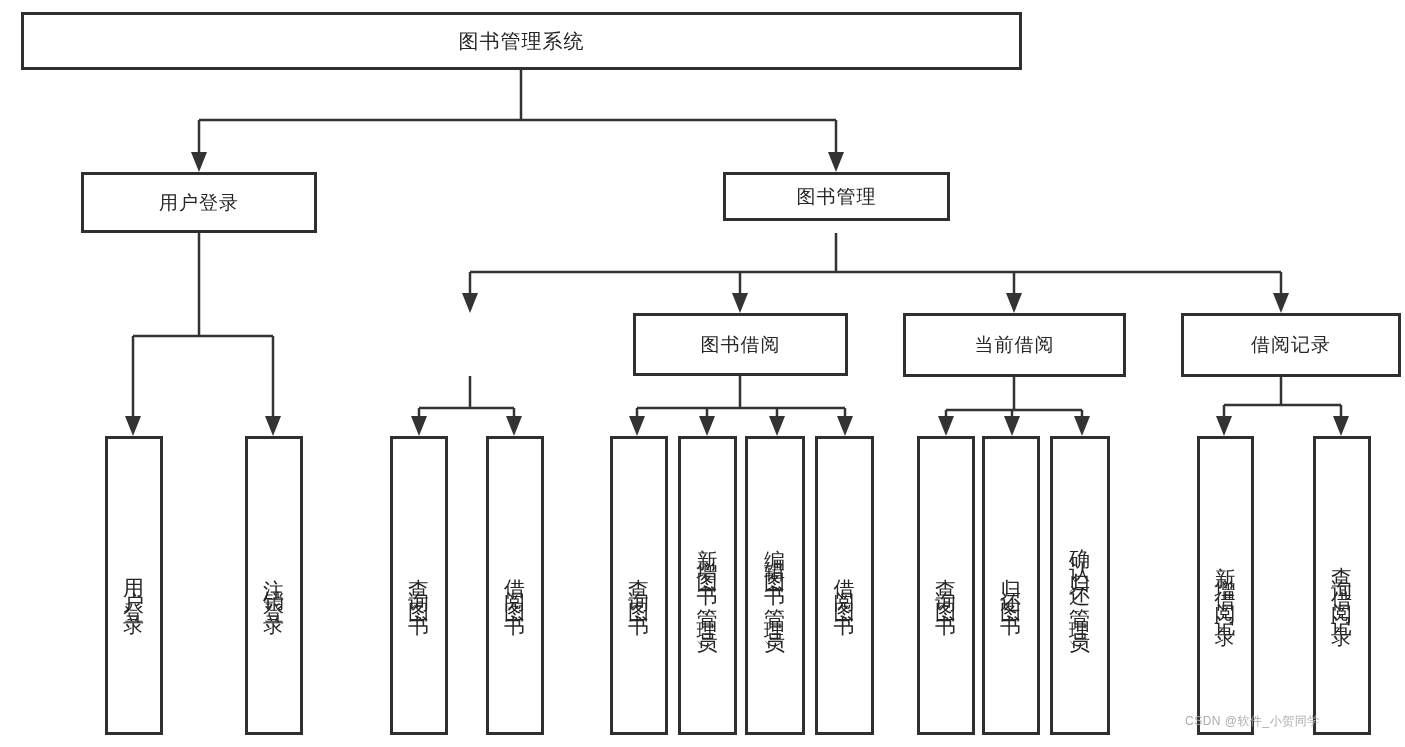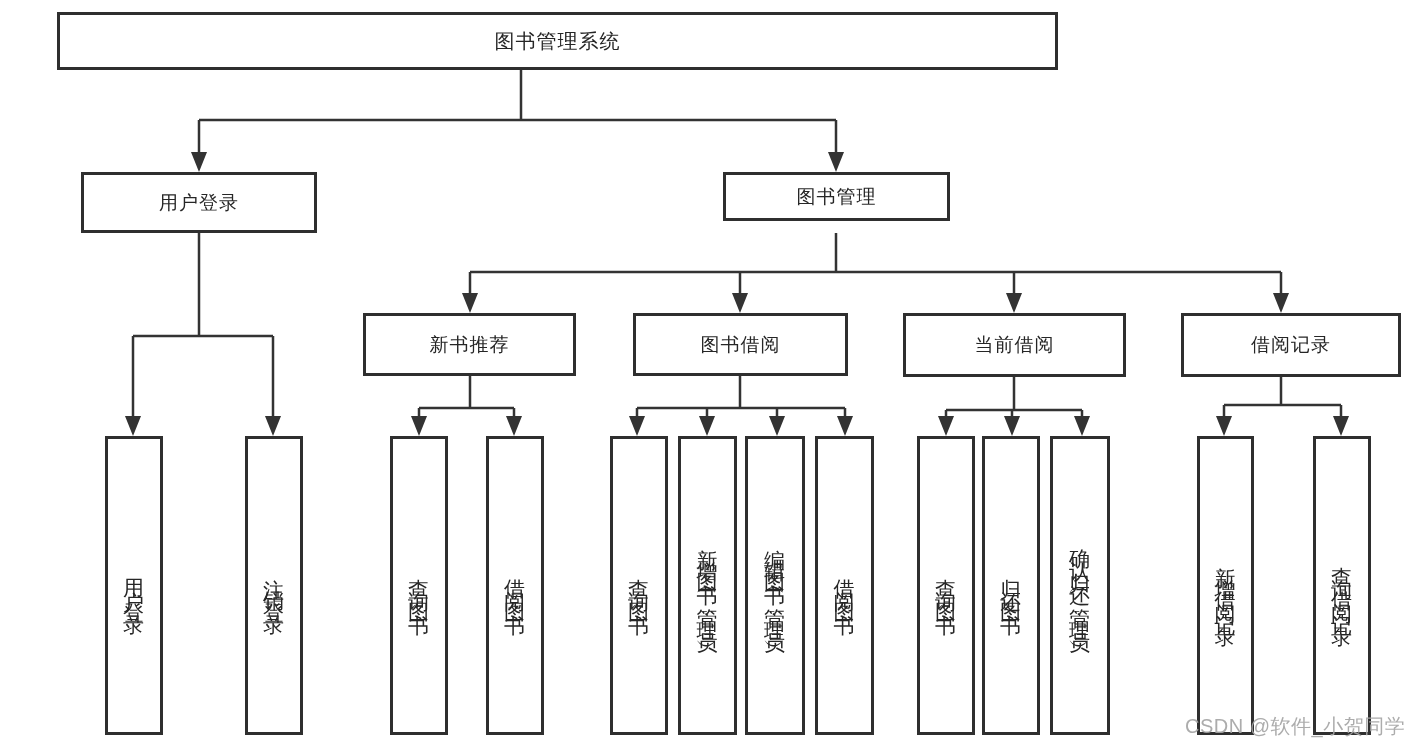--- a/index.html
+++ b/index.html
@@ -25,41 +25,41 @@
     border: 3px solid #2f2f2f;
     background: #ffffff;
     display: flex;
     align-items: center;
     justify-content: center;
     font-size: 19px;
     letter-spacing: 1px;
     white-space: nowrap;
     z-index: 2;
   }
-  .root { font-size: 20px; margin-left: 36px; }
+  .root { font-size: 20px; }
   .vbox {
     position: absolute;
     box-sizing: border-box;
     border: 3px solid #2f2f2f;
     background: #ffffff;
     display: flex;
     align-items: center;
     justify-content: center;
     writing-mode: vertical-rl;
     text-orientation: mixed;
     font-size: 21px;
     letter-spacing: 12px;
     line-height: 1;
     z-index: 2;
   }
   .watermark {
     position: absolute;
     left: 1185px;
     top: 713px;
-    font-size: 20px;
+    font-size: 12px;
     color: rgba(165,165,165,0.92);
     letter-spacing: 0.5px;
     white-space: nowrap;
     z-index: 6;
     text-align: right;
   }
 </style>
 </head>
 <body>
 
@@ -119,21 +119,20 @@
       <polygon points="1216,416 1232,416 1224,436"></polygon>
     <line x1="1341" y1="405" x2="1341" y2="418"></line>
       <polygon points="1333,416 1349,416 1341,436"></polygon>
   </svg>
 
   <div class="hbox root" style="left:21px; top:12px; width:1001px; height:58px;">图书管理系统</div>
 
   <div class="hbox" style="left:81px; top:172px; width:236px; height:61px;">用户登录</div>
   <div class="hbox" style="left:723px; top:172px; width:227px; height:49px;">图书管理</div>
 
-  <div class="hbox" style="left:363px; top:313px; width:213px; height:63px;">新书推荐</div>
   <div class="hbox" style="left:633px; top:313px; width:215px; height:63px;">图书借阅</div>
   <div class="hbox" style="left:903px; top:313px; width:223px; height:64px;">当前借阅</div>
   <div class="hbox" style="left:1172px; top:313px; width:220px; height:64px;margin-left:9px;">借阅记录</div>
 
   <div class="vbox" style="left:105px; top:436px; width:58px; height:299px;">用户登录</div>
   <div class="vbox" style="left:245px; top:436px; width:58px; height:299px;">注销登录</div>
 
   <div class="vbox" style="left:390px; top:436px; width:58px; height:299px;">查询图书</div>
   <div class="vbox" style="left:486px; top:436px; width:58px; height:299px;">借阅图书</div>
 

